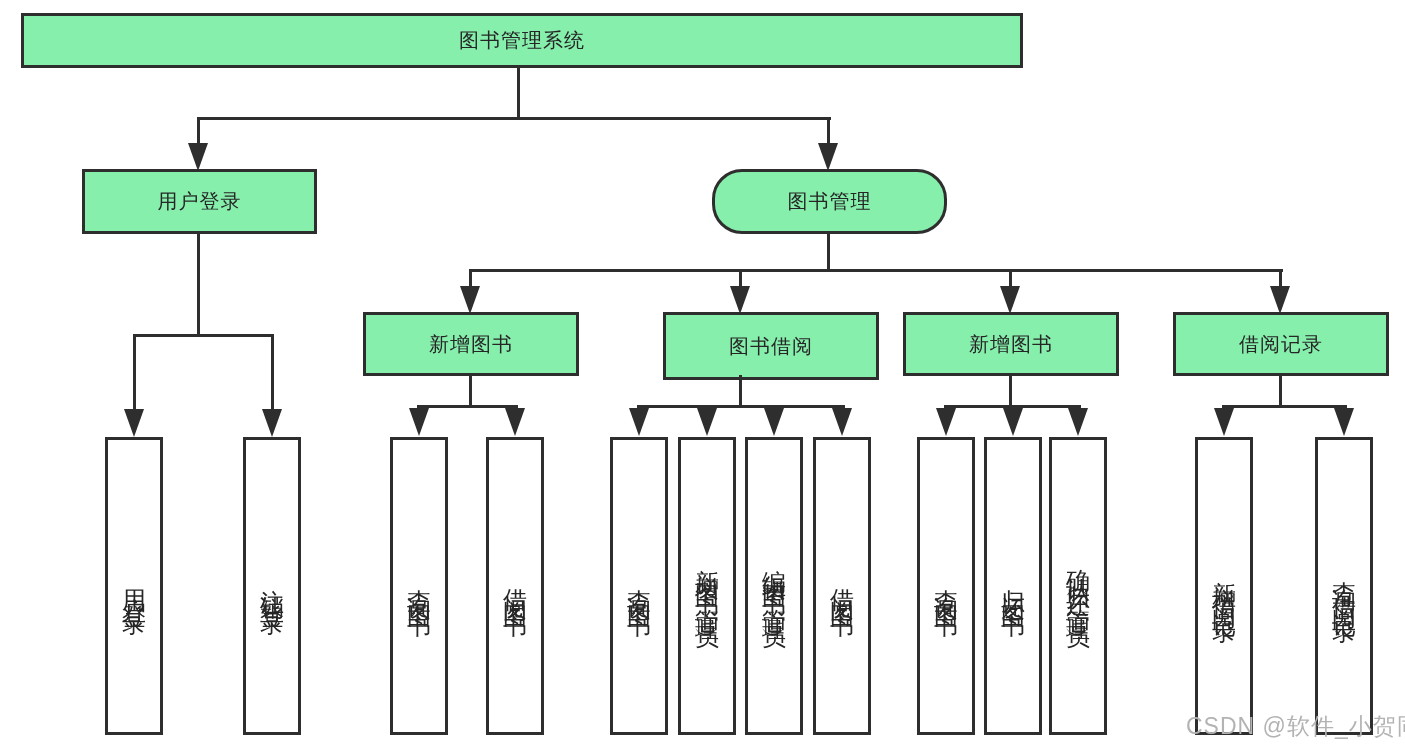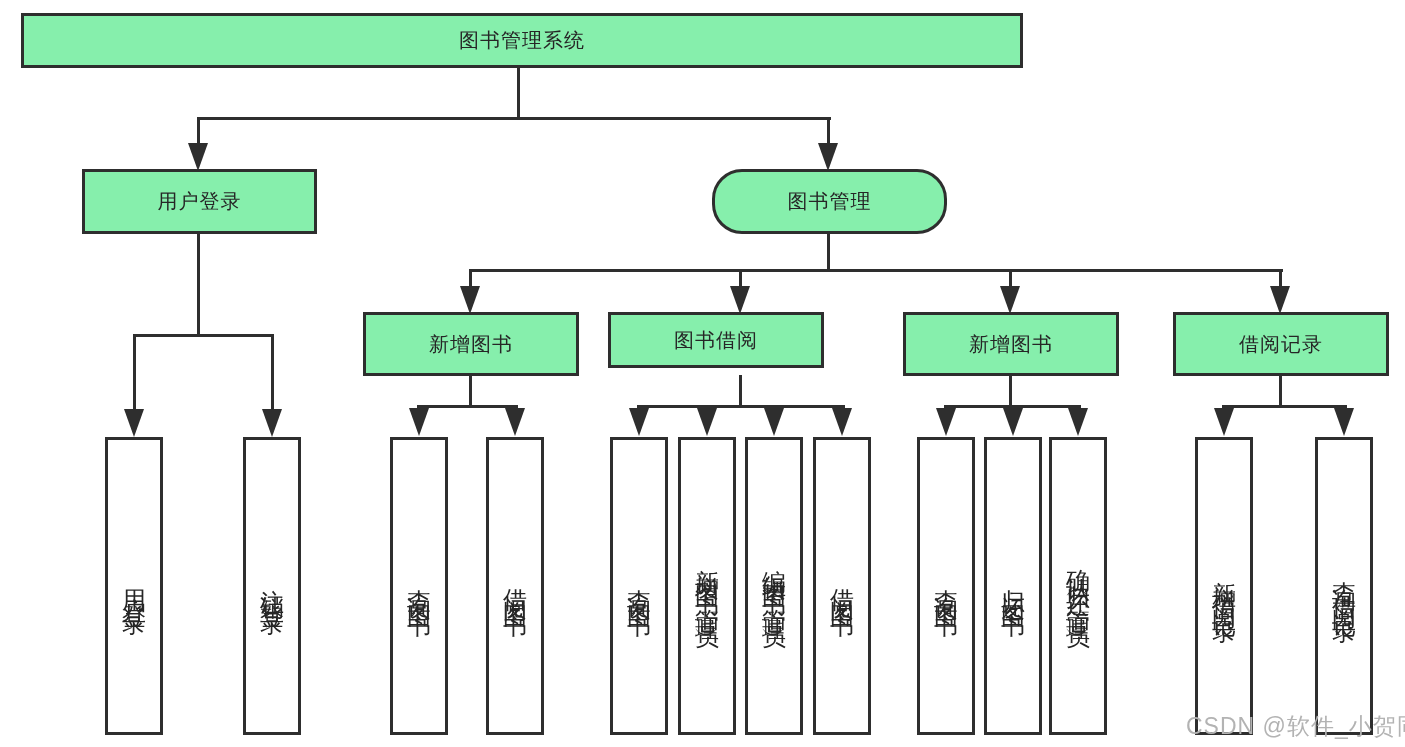--- a/index.html
+++ b/index.html
@@ -85,21 +85,21 @@
   <div class="ln" style="left:739px;top:269px;width:3px;height:19px;"></div>
   <div class="arr" style="left:730px;top:286px;"></div>
   <div class="ln" style="left:1009px;top:269px;width:3px;height:19px;"></div>
   <div class="arr" style="left:1000px;top:286px;"></div>
   <div class="ln" style="left:1279px;top:269px;width:3px;height:19px;"></div>
   <div class="arr" style="left:1270px;top:286px;"></div>
 
   <div class="hbox" style="left:363px;top:312px;width:216px;height:64px;">
     <span>新增图书</span>
   </div>
-  <div class="hbox" style="left:608px;top:312px;width:216px;height:56px;">
+  <div class="hbox" style="left:663px;top:312px;width:216px;height:68px;">
     <span>图书借阅</span>
   </div>
   <div class="hbox" style="left:903px;top:312px;width:216px;height:64px;">
     <span>新增图书</span>
   </div>
   <div class="hbox" style="left:1173px;top:312px;width:216px;height:64px;">
     <span>借阅记录</span>
   </div>
 
   <div class="ln" style="left:469px;top:375px;width:3px;height:33px;"></div>

